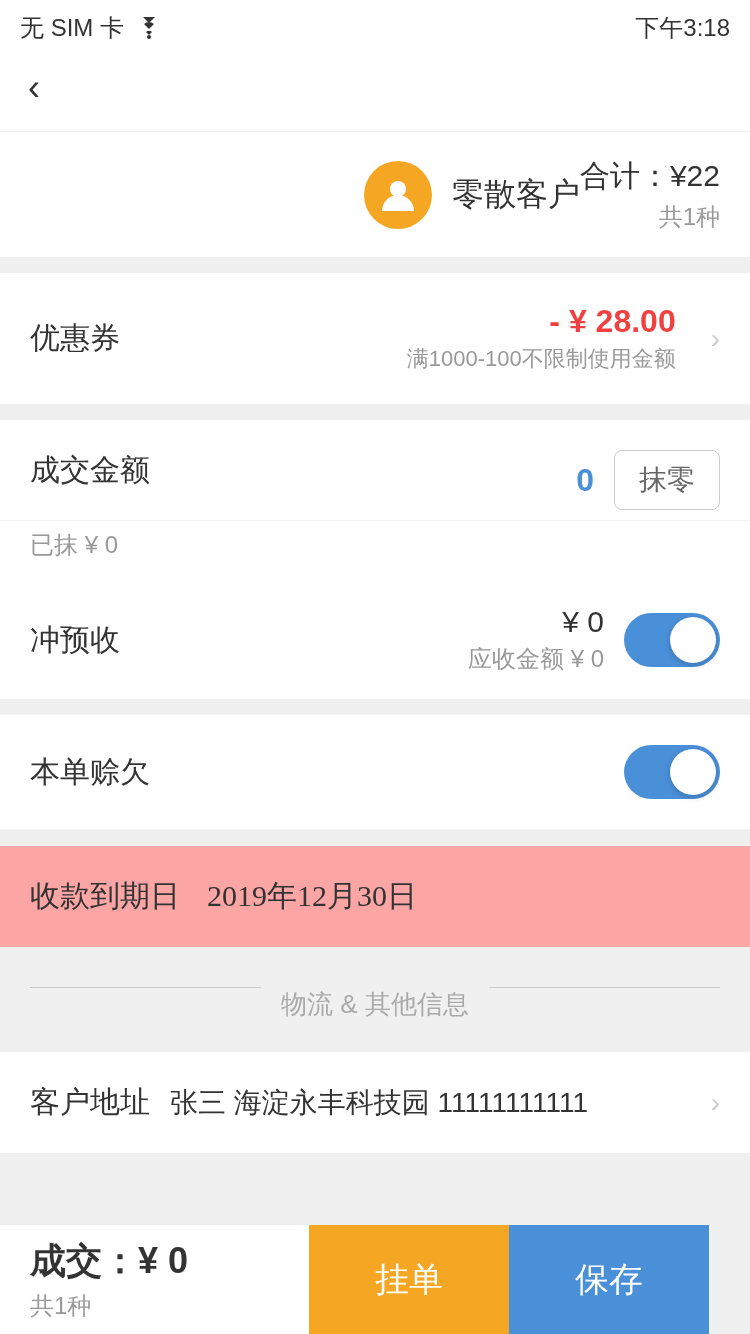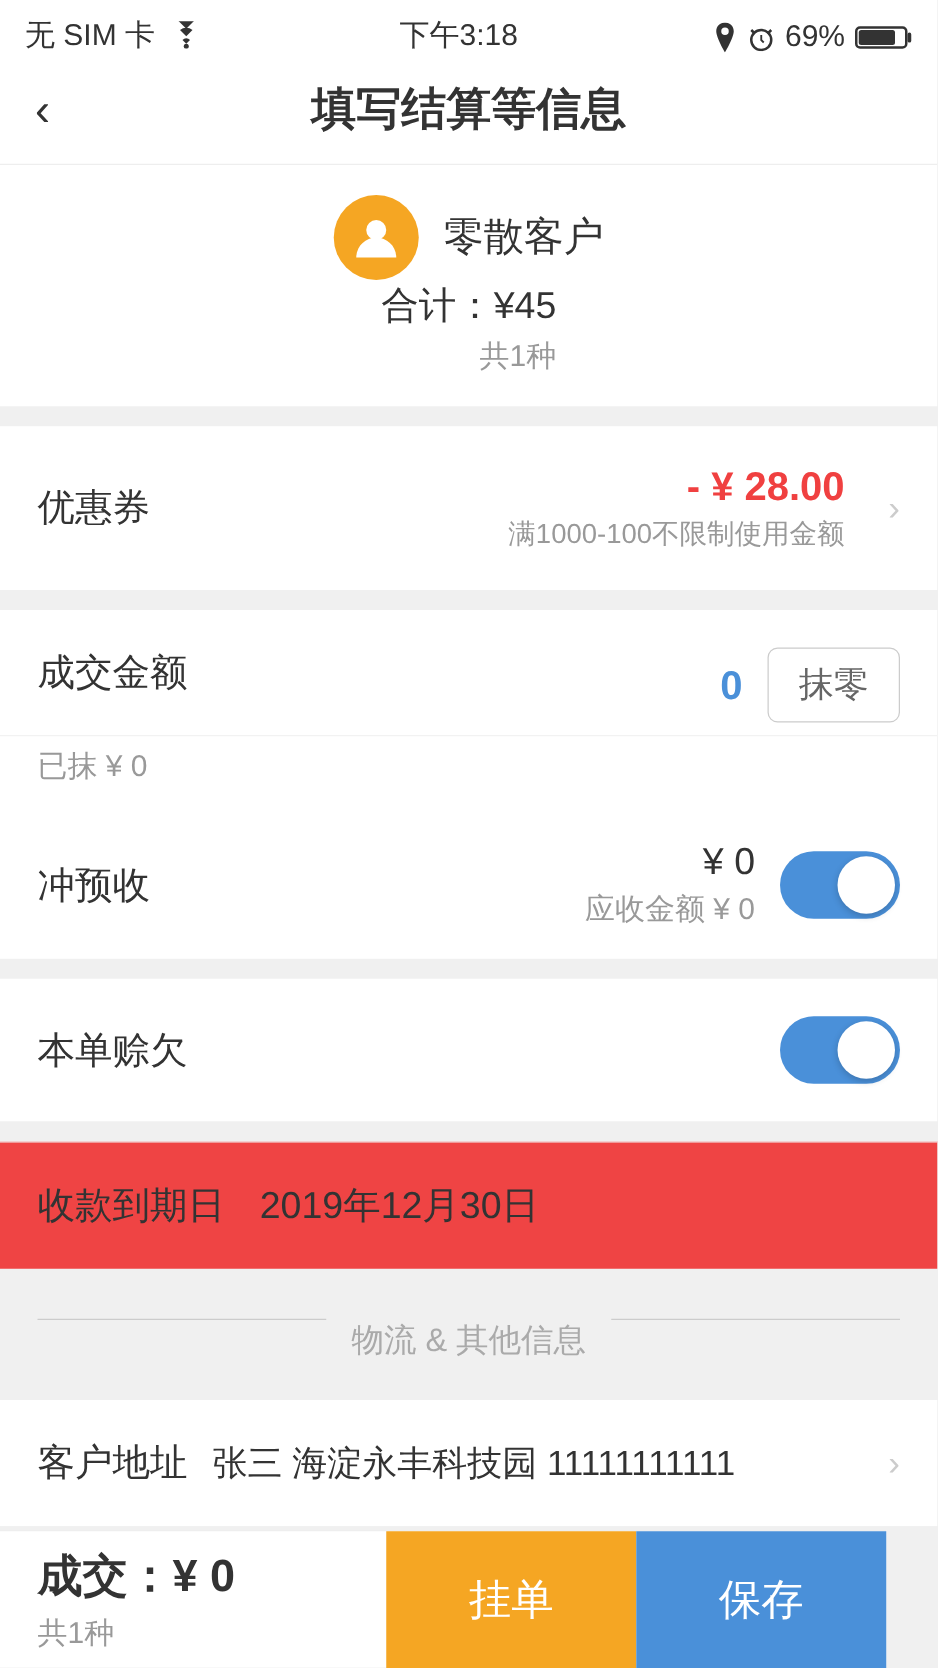--- a/index.html
+++ b/index.html
@@ -51,21 +51,20 @@
     }
 
     
     .customer-section {
       background: #fff;
       display: flex;
       align-items: center;
       justify-content: flex-end;
       padding: 24px 30px;
       margin-bottom: 16px;
-      flex-direction: column;
     }
     .customer-left {
       display: flex;
       align-items: center;
       gap: 20px;
     }
     .avatar {
       width: 68px;
       height: 68px;
       border-radius: 50%;
@@ -229,24 +228,25 @@
       align-items: center;
       justify-content: space-between;
     }
     .debt-label {
       font-size: 30px;
       color: #333;
     }
 
     
     .due-date-section {
-      background: #ef4444;
+      background: #fca5a5;
       padding: 30px 30px;
       margin-bottom: 16px;
       border-top: 1px solid #f2f2f2;
+      font-family: Liberation Serif, serif;
     }
     .due-date-label {
       font-size: 30px;
       color: #333;
     }
     .due-date-value {
       font-size: 30px;
       color: #333;
       margin-left: 20px;
     }
@@ -361,55 +361,38 @@
     <svg width="30" height="22" viewBox="0 0 30 22">
       <path d="M15 18l3-3a4 4 0 0 0-6 0l3 3z" fill="#333"></path>
       <path d="M15 12l5-5a8 8 0 0 0-10 0l5 5z" fill="#333"></path>
       <path d="M15 6l7-7a14 14 0 0 0-14 0l7 7z" fill="#333"></path>
       <circle cx="15" cy="20" r="2" fill="#333"></circle>
     </svg>
   </div>
   <div class="status-center">
     <span>下午3:18</span>
   </div>
-  <div class="status-right">
-    <svg width="20" height="24" viewBox="0 0 20 24" fill="#333">
-      <path d="M10 0C6 0 3 3 3 7c0 5 7 17 7 17s7-12 7-17c0-4-3-7-7-7zm0 10a3 3 0 1 1 0-6 3 3 0 0 1 0 6z"></path>
-    </svg>
-    <svg width="22" height="22" viewBox="0 0 22 22" fill="#333">
-      <circle cx="11" cy="13" r="8" fill="none" stroke="#333" stroke-width="2"></circle>
-      <path d="M11 9v4l2 2" stroke="#333" stroke-width="1.5" fill="none"></path>
-      <path d="M3 5l3 3M19 5l-3 3" stroke="#333" stroke-width="2"></path>
-    </svg>
-    <span>69%</span>
-    <svg width="46" height="22" viewBox="0 0 46 22">
-      <rect x="1" y="3" width="40" height="16" rx="3" fill="none" stroke="#333" stroke-width="2"></rect>
-      <rect x="3" y="5" width="29" height="12" rx="2" fill="#333"></rect>
-      <rect x="42" y="7" width="3" height="8" rx="1.5" fill="#333"></rect>
-    </svg>
-  </div>
 </div>
 
 <div class="nav-bar">
   <div class="nav-back">‹</div>
-  <span class="nav-title">填写结算等信息</span>
 </div>
 
 <div class="customer-section">
   <div class="customer-left">
     <div class="avatar">
       <svg viewBox="0 0 44 44">
         <circle cx="22" cy="16" r="8" fill="#fff"></circle>
         <path d="M6 38c0-8.8 7.2-16 16-16s16 7.2 16 16" fill="#fff"></path>
       </svg>
     </div>
     <span class="customer-name">零散客户</span>
   </div>
   <div class="customer-right">
-    <div class="total-amount">合计：¥45</div>
+    <div class="total-amount">合计：¥22</div>
     <div class="total-count">共1种</div>
   </div>
 </div>
 
 <div class="form-section">
   <div class="form-row">
     <span class="form-label">优惠券</span>
     <div class="form-value-right">
       <div class="coupon-right">
         <div class="coupon-amount">- ¥ 28.00</div>

